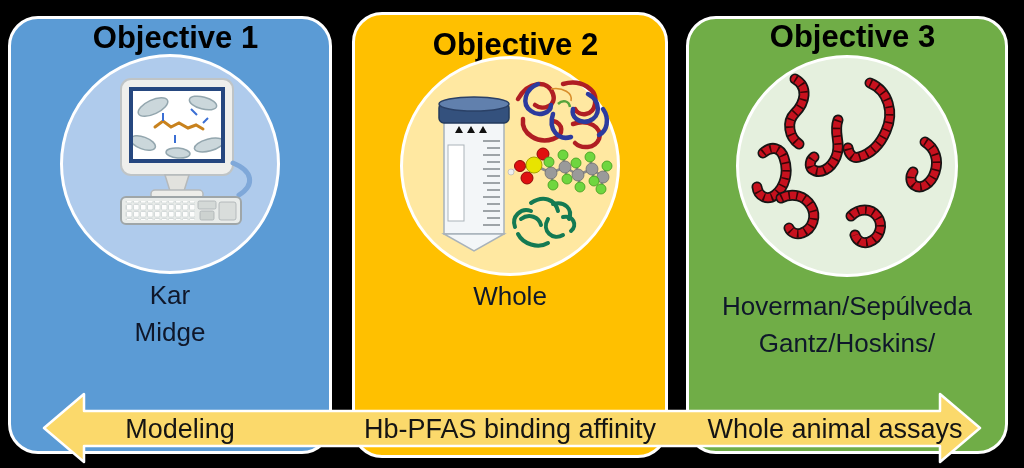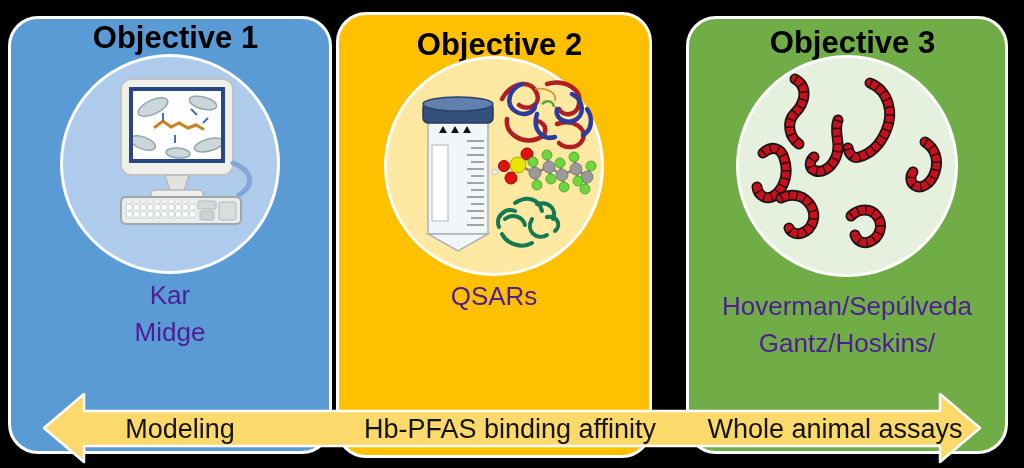--- a/index.html
+++ b/index.html
@@ -1,29 +1,29 @@
 <!DOCTYPE html>
 <html><head>
 <meta charset="utf-8">
 <style>
   html,body{margin:0;padding:0;background:#000;}
   .canvas{position:relative;width:1024px;height:468px;background:#000;overflow:hidden;
           font-family:"Liberation Sans",sans-serif;}
   .panel{position:absolute;border:3px solid #fff;border-radius:30px;box-sizing:border-box;}
   .p1{left:8px;top:16px;width:324px;height:438px;background:#5B9BD5;}
-  .p2{left:336px;top:12px;width:316px;height:446px;background:#FFC000;}
+  .p2{left:352px;top:12px;width:316px;height:446px;background:#FFC000;}
   .p3{left:686px;top:16px;width:322px;height:438px;background:#70AD47;}
   .panel-title{text-align:center;font-size:31px;font-weight:700;color:#000;line-height:36px;margin:0;padding-left:11px;}
-  .ti1{margin-top:1px;}.ti2{margin-top:12px;}.ti3{margin-top:6px;}
+  .ti1{margin-top:1px;}.ti2{margin-top:12px;}.ti3{margin-top:0;}
   .circle{position:absolute;border-radius:50%;border:3px solid #fff;box-sizing:content-box;}
   .c1{left:49px;top:35px;width:214px;height:214px;background:#AFCBEC;}
   .c2{left:45px;top:41px;width:214px;height:214px;background:#FFE8A1;}
   .c3{left:47px;top:36px;width:216px;height:216px;background:#E5F0DE;}
   .circle svg{position:absolute;left:0;top:0;width:100%;height:100%;}
-  .panel-text{position:absolute;left:0;right:0;text-align:center;color:#4c1d95;
+  .panel-text{position:absolute;left:0;right:0;text-align:center;color:#0f172a;
               font-size:26px;line-height:37px;font-weight:400;}
   .t1{top:258px;}.t2{top:263px;}.t3{top:269px;}
   .arrow-overlay{position:absolute;left:0;top:0;width:1024px;height:468px;}
   .arrow-label{font-family:"Liberation Sans",sans-serif;font-size:27px;fill:#141414;}
   
   .lo{stroke:#151515;stroke-width:11;fill:none;stroke-linecap:round;stroke-linejoin:round;}
   .lr{stroke:#C8111E;stroke-width:7.5;fill:none;stroke-linecap:round;stroke-linejoin:round;}
   .ls{stroke:rgba(20,0,0,0.78);stroke-width:7.5;fill:none;stroke-dasharray:1.6 6.2;stroke-linecap:butt;}
   
   .hbR{stroke:#B01E23;stroke-width:4.5;fill:none;stroke-linecap:round;}
@@ -145,21 +145,21 @@
           <path class="grP" d="M128,144 C140,136 152,140 155,152"></path>
           <path class="grP" d="M150,145 C162,142 170,150 166,160"></path>
           <path class="grP" d="M115,175 C120,185 135,190 145,184"></path>
           <path class="grP" d="M145,160 C138,172 150,182 160,176"></path>
           <path class="grP" d="M160,158 C170,156 175,166 168,172"></path>
           <path class="grP" d="M118,160 C126,154 136,158 138,166"></path>
         </g>
       </svg>
     </div>
     <div class="panel-text t2">
-      <div>QSARs</div>
+      <div>Whole</div>
     </div>
   </section>
 
   <section class="panel p3">
     <h2 class="panel-title ti3">Objective 3</h2>
     <div class="circle c3">
       <svg viewBox="0 0 216 216">
         <g>
           <path class="lo" d="M56,21 C70,29 66,45 56,55 C47,64 50,79 60,86"></path>
           <path class="lr" d="M56,21 C70,29 66,45 56,55 C47,64 50,79 60,86"></path>

